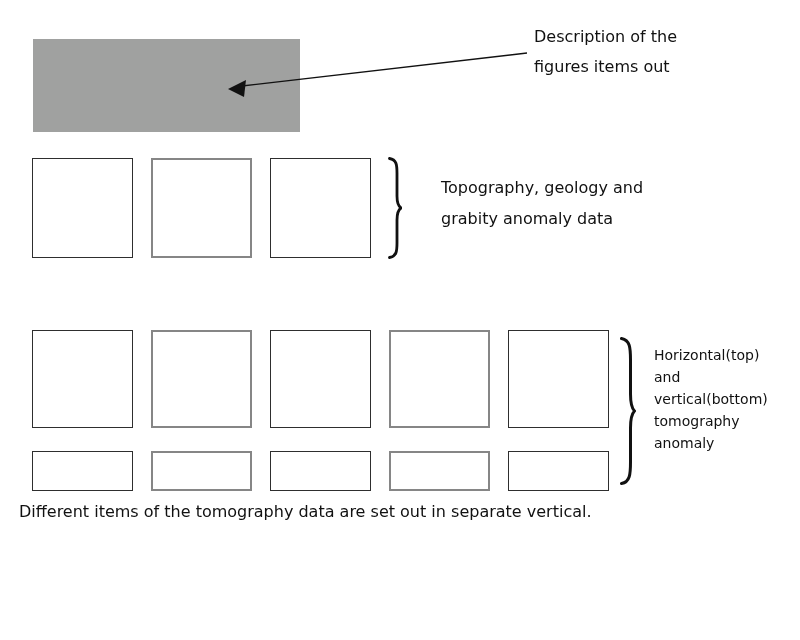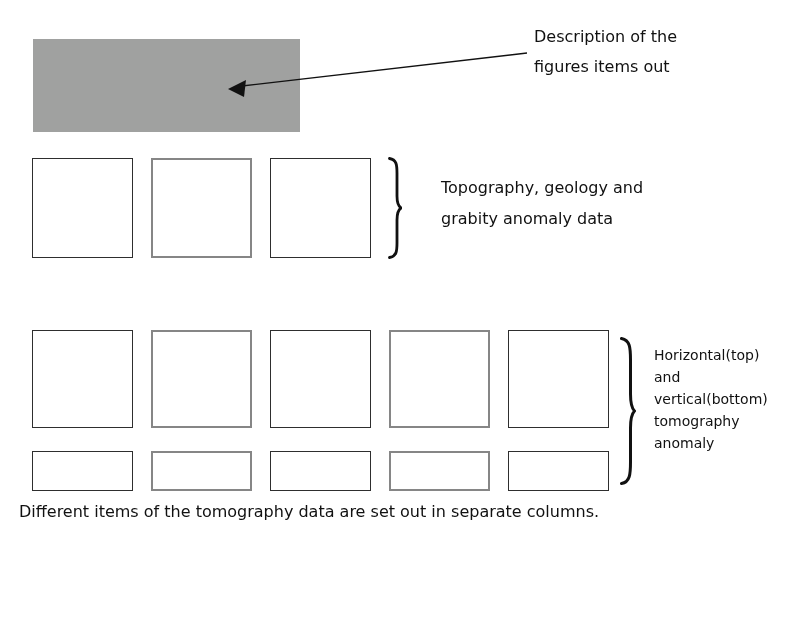--- a/index.html
+++ b/index.html
@@ -81,15 +81,15 @@
   </svg>
 
   <div class="label tomo-label">
     <div>Horizontal(top)</div>
     <div>and</div>
     <div>vertical(bottom)</div>
     <div>tomography</div>
     <div>anomaly</div>
   </div>
 
-  <div class="label footer-label">Different items of the tomography data are set out in separate columns.</div>
+  <div class="label footer-label">Different items of the tomography data are set out in separate vertical.</div>
 
 </div>
 
 </body></html>

